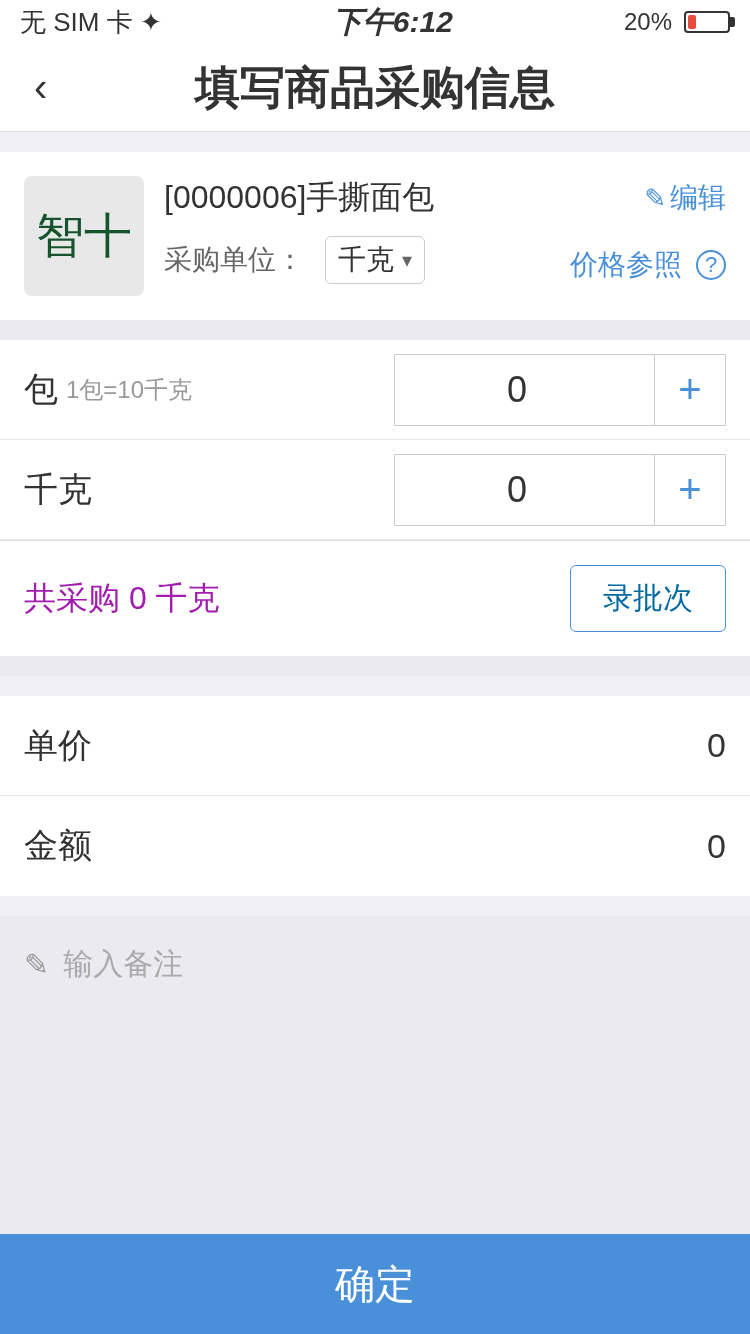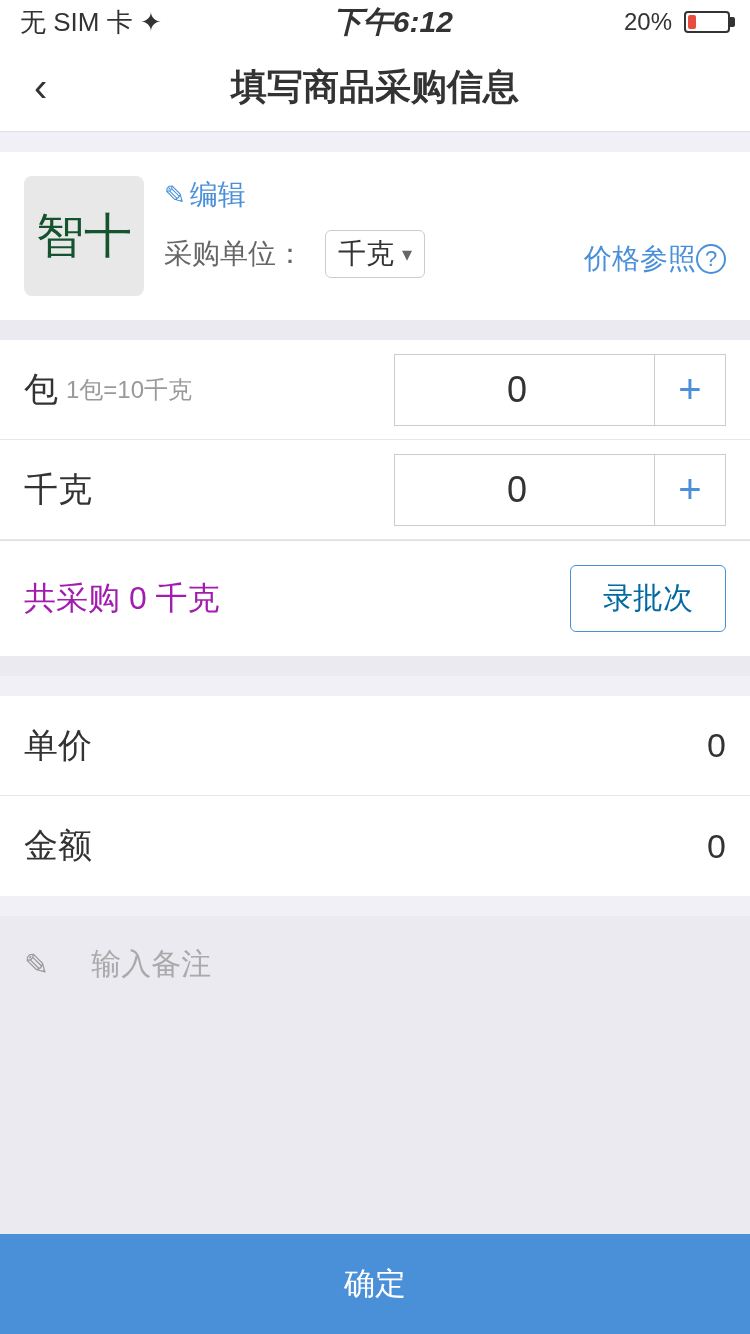--- a/index.html
+++ b/index.html
@@ -64,21 +64,21 @@
     }
     .nav-back {
       position: absolute;
       left: 24px;
       font-size: 40px;
       color: #333;
       cursor: pointer;
       padding: 10px;
     }
     .nav-title {
-      font-size: 36px;
+      font-size: 45px;
       font-weight: 600;
       color: #333;
     }
 
     
     .product-card {
       background: #fff;
       margin-top: 20px;
       padding: 24px;
       display: flex;
@@ -141,21 +141,21 @@
       color: #333;
       background: #fff;
       gap: 8px;
     }
     .unit-select .chevron { font-size: 20px; color: #666; }
     .price-ref {
       font-size: 28px;
       color: #4a90d9;
       display: flex;
       align-items: center;
-      gap: 0;
+      gap: 14px;
     }
     .question-circle {
       display: inline-flex;
       align-items: center;
       justify-content: center;
       width: 30px; height: 30px;
       border-radius: 50%;
       border: 2px solid #4a90d9;
       font-size: 22px;
       color: #4a90d9;
@@ -271,40 +271,39 @@
       padding: 28px 24px;
       display: flex;
       align-items: center;
       gap: 14px;
       min-height: 80px;
     }
     .pencil-icon { font-size: 30px; color: #999; }
     .notes-placeholder {
       font-size: 30px;
       color: #aaa;
-      margin-left: 28px;
     }
 
     
     .content-area {
       background: #eaeaf0;
       flex: 1;
       min-height: 280px;
     }
 
     
     .confirm-btn {
       position: fixed;
       bottom: 0;
       left: 0;
       width: 750px;
       height: 100px;
       background: #4a90d9;
       color: #fff;
-      font-size: 31px;
+      font-size: 40px;
       border: none;
       cursor: pointer;
       display: flex;
       align-items: center;
       justify-content: center;
     }
   </style>
 </head>
 <body>
 
@@ -323,20 +322,23 @@
   <span class="nav-back">‹</span>
   <span class="nav-title">填写商品采购信息</span>
 </div>
 
 <div class="product-card">
   <div class="product-image">
     <span class="owl-logo">智十</span>
   </div>
   <div class="product-info">
     <div class="product-name-row">
+      <span class="product-name">
+        <span>[0000006]</span><span>手撕面包</span>
+      </span>
       <span class="edit-btn">
         <span class="edit-icon">✎</span>
         <span>编辑</span>
       </span>
     </div>
     <div class="unit-row">
       <div>
         <span class="unit-label">采购单位：</span>
         <span class="unit-select">
           <span>千克</span>

